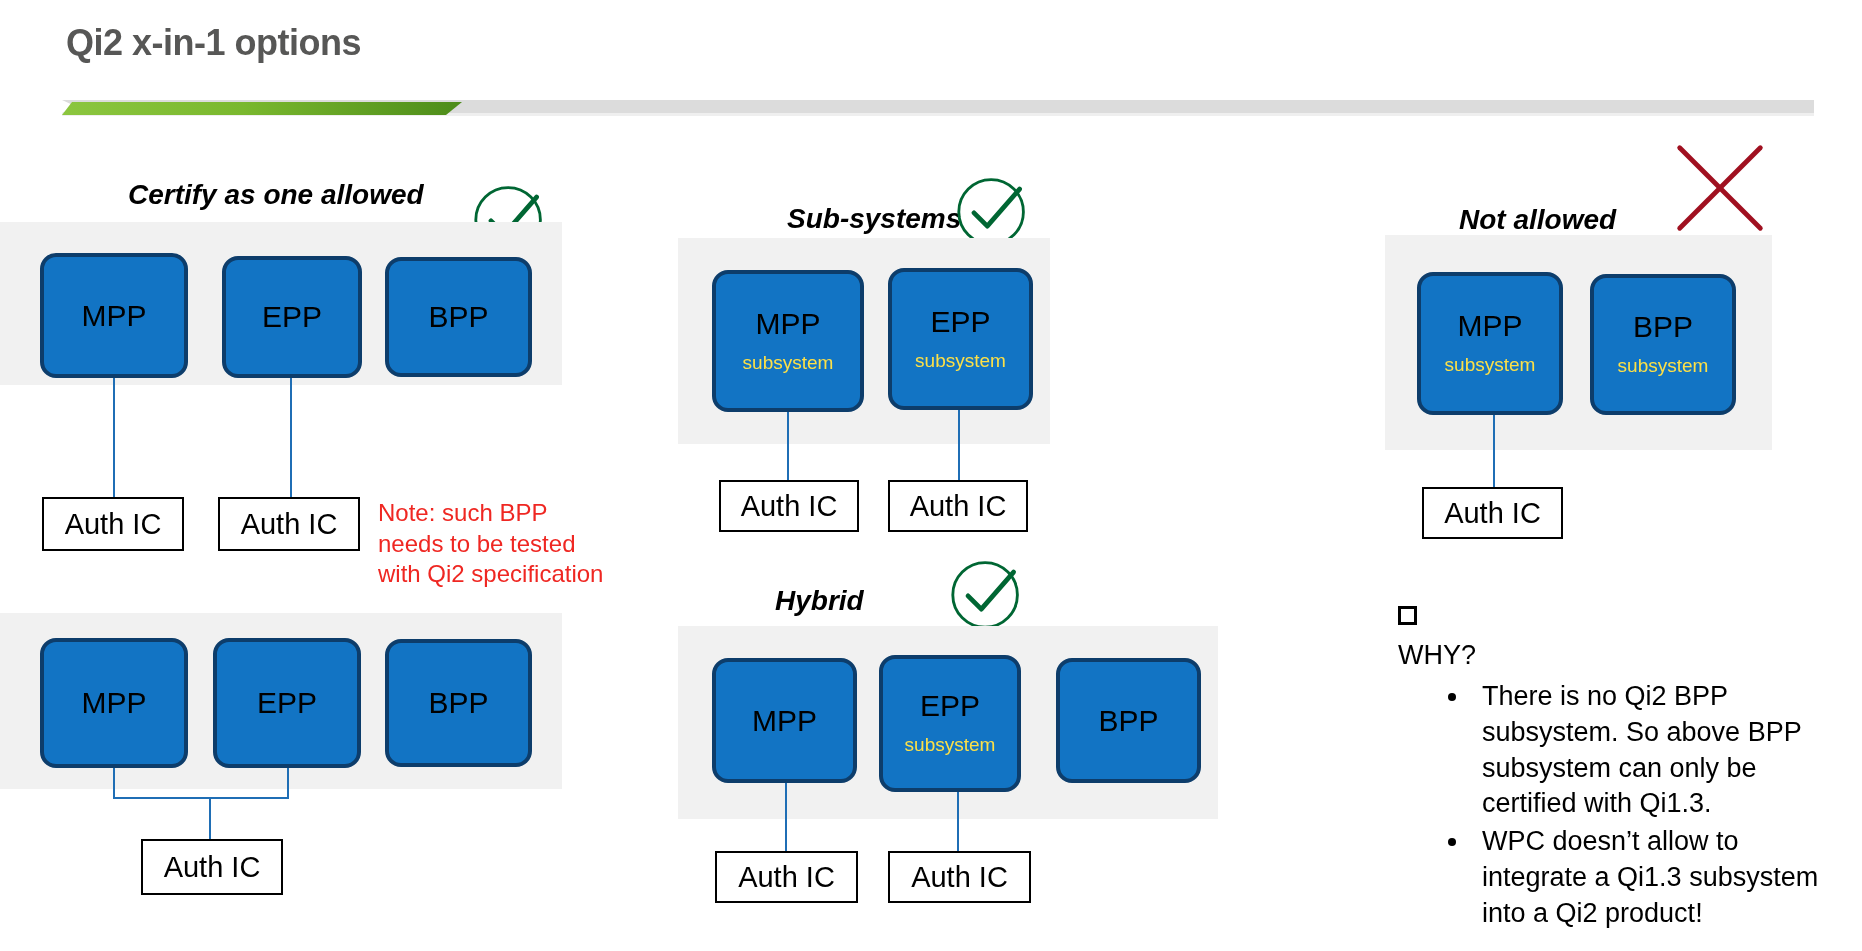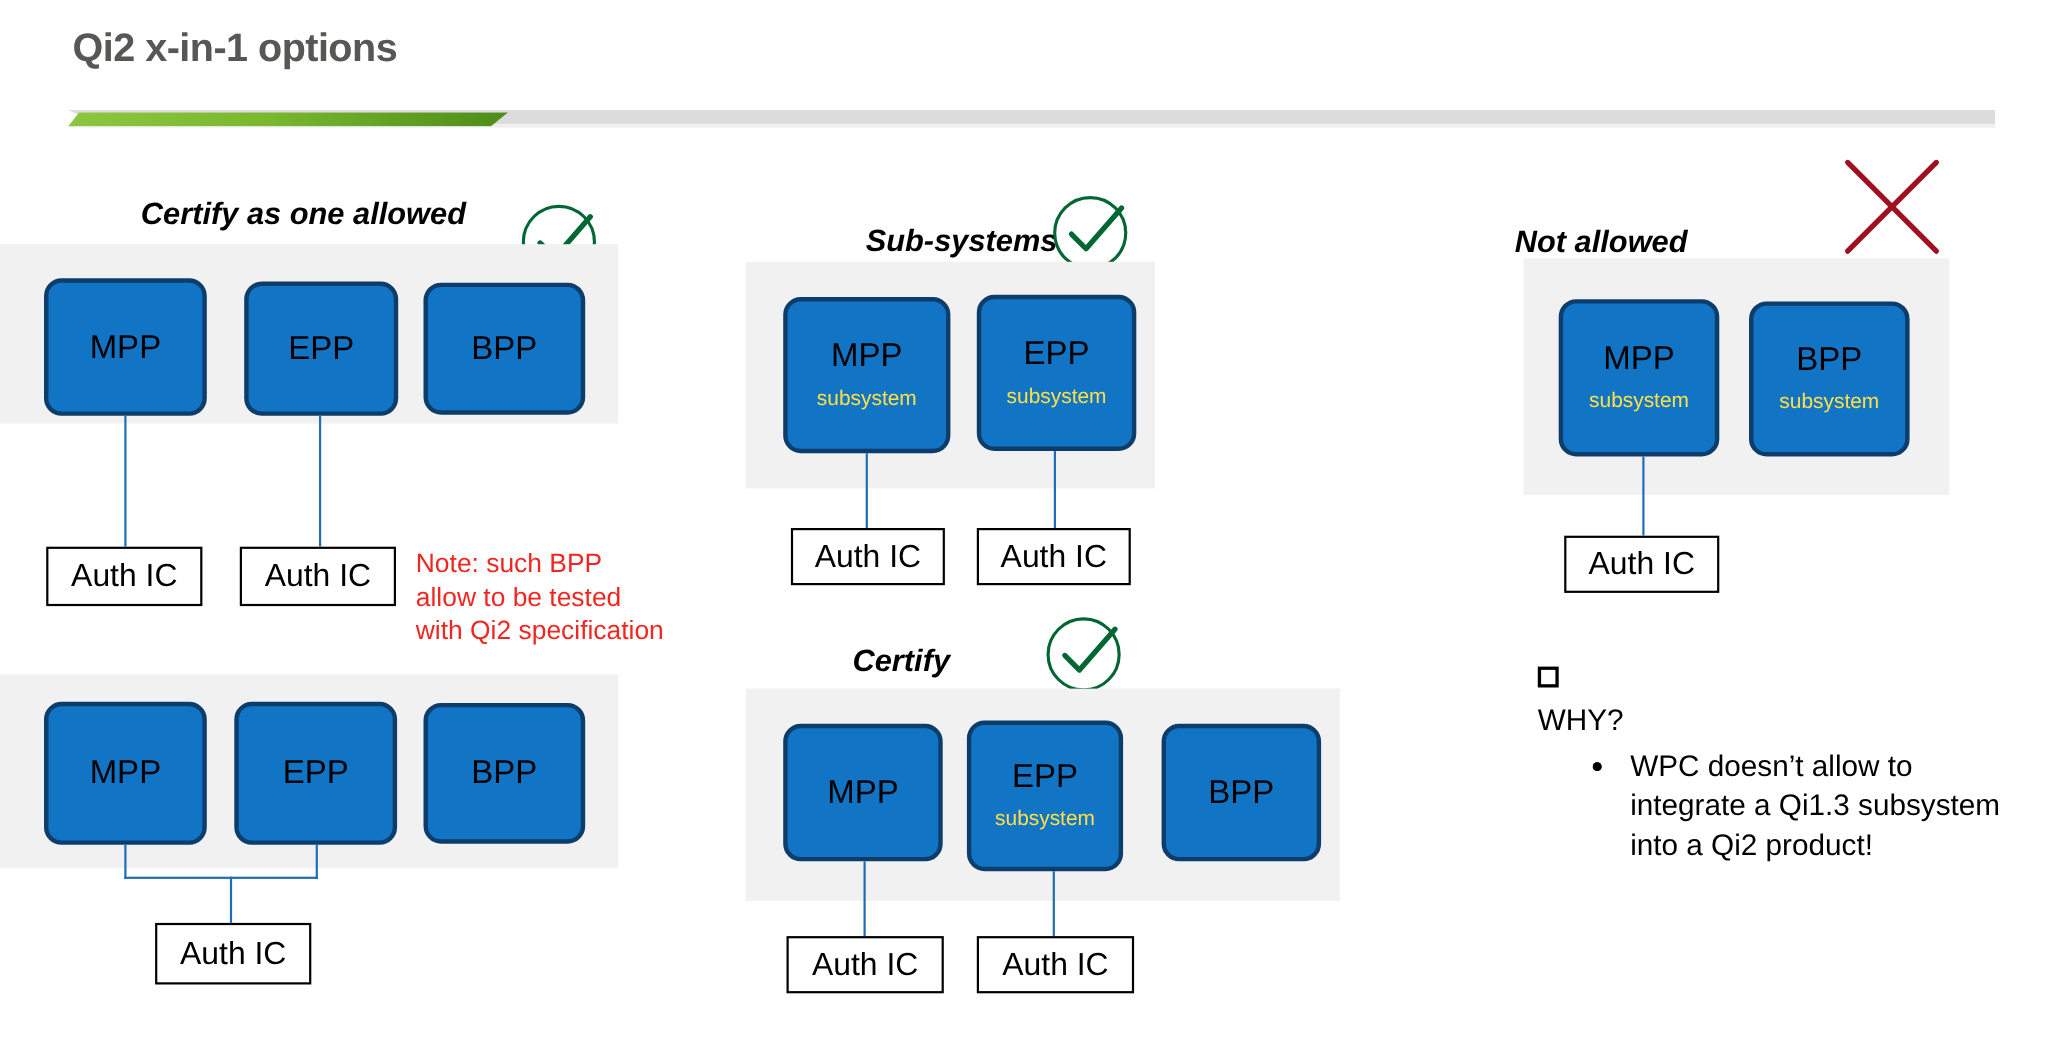--- a/index.html
+++ b/index.html
@@ -215,21 +215,21 @@
   <div class="pbox" style="left:385px; top:257px; width:147px; height:120px;">
     <span class="pbox-label">BPP</span>
   </div>
 
   <div class="conn conn-v" style="left:113px; top:378px; height:119px;"></div>
   <div class="conn conn-v" style="left:290px; top:378px; height:119px;"></div>
 
   <div class="authic" style="left:42px; top:497px; width:142px; height:54px;">Auth IC</div>
   <div class="authic" style="left:218px; top:497px; width:142px; height:54px;">Auth IC</div>
 
-  <div class="note-red" style="left:378px; top:498px;">Note: such BPP allow to be tested with Qi2 specification</div>
+  <div class="note-red" style="left:378px; top:498px;">Note: such BPP needs to be tested with Qi2 specification</div>
 
   <div class="panel" style="left:0px; top:613px; width:562px; height:176px;"></div>
 
   <div class="pbox" style="left:40px; top:638px; width:148px; height:130px;">
     <span class="pbox-label">MPP</span>
   </div>
   <div class="pbox" style="left:213px; top:638px; width:148px; height:130px;">
     <span class="pbox-label">EPP</span>
   </div>
   <div class="pbox" style="left:385px; top:639px; width:147px; height:128px;">
@@ -260,21 +260,21 @@
     <span class="pbox-label">EPP</span>
     <span class="pbox-sub">subsystem</span>
   </div>
 
   <div class="conn conn-v" style="left:787px; top:412px; height:68px;"></div>
   <div class="conn conn-v" style="left:958px; top:410px; height:70px;"></div>
 
   <div class="authic" style="left:719px; top:480px; width:140px; height:52px;">Auth IC</div>
   <div class="authic" style="left:888px; top:480px; width:140px; height:52px;">Auth IC</div>
 
-  <div class="grp-title" style="left:775px; top:585px;">Certify</div>
+  <div class="grp-title" style="left:775px; top:585px;">Hybrid</div>
 
   <svg class="check-circle" style="left:949px; top:555px;" viewBox="0 0 80 80">
     <circle cx="38" cy="42" r="34" fill="none" stroke="#006633" stroke-width="3"></circle>
     <path d="M20 43 L34 57 L68 18" fill="none" stroke="#006633" stroke-width="5" stroke-linecap="round" stroke-linejoin="round"></path>
   </svg>
 
   <div class="panel" style="left:678px; top:626px; width:540px; height:193px;"></div>
 
   <div class="pbox" style="left:712px; top:658px; width:145px; height:125px;">
     <span class="pbox-label">MPP</span>
@@ -286,21 +286,21 @@
   <div class="pbox" style="left:1056px; top:658px; width:145px; height:125px;">
     <span class="pbox-label">BPP</span>
   </div>
 
   <div class="conn conn-v" style="left:785px; top:783px; height:68px;"></div>
   <div class="conn conn-v" style="left:957px; top:792px; height:59px;"></div>
 
   <div class="authic" style="left:715px; top:851px; width:143px; height:52px;">Auth IC</div>
   <div class="authic" style="left:888px; top:851px; width:143px; height:52px;">Auth IC</div>
 
-  <div class="grp-title" style="left:1377px; top:204px;">Not allowed</div>
+  <div class="grp-title" style="left:1459px; top:204px;">Not allowed</div>
 
   <svg class="cross-mark" style="left:1672px; top:140px;" viewBox="0 0 100 100">
     <line x1="8" y1="8" x2="92" y2="92" stroke="#a01020" stroke-width="5" stroke-linecap="round"></line>
     <line x1="92" y1="8" x2="8" y2="92" stroke="#a01020" stroke-width="5" stroke-linecap="round"></line>
   </svg>
 
   <div class="panel" style="left:1385px; top:235px; width:387px; height:215px;"></div>
 
   <div class="pbox has-sub" style="left:1417px; top:272px; width:146px; height:143px;">
     <span class="pbox-label">MPP</span>
@@ -316,20 +316,21 @@
   <div class="authic" style="left:1422px; top:487px; width:141px; height:52px;">Auth IC</div>
 
   <div class="why-block">
     <div class="why-head">
       <span class="sq"></span>
       <span>WHY?</span>
     </div>
     <ul class="why-list">
       <li>
         <span class="dot"></span>
+        <span>There is no Qi2 BPP subsystem. So above BPP subsystem can only be certified with Qi1.3.</span>
       </li>
       <li>
         <span class="dot"></span>
         <span>WPC doesn’t allow to integrate a Qi1.3 subsystem into a Qi2 product!</span>
       </li>
     </ul>
   </div>
 
 </div>
 

